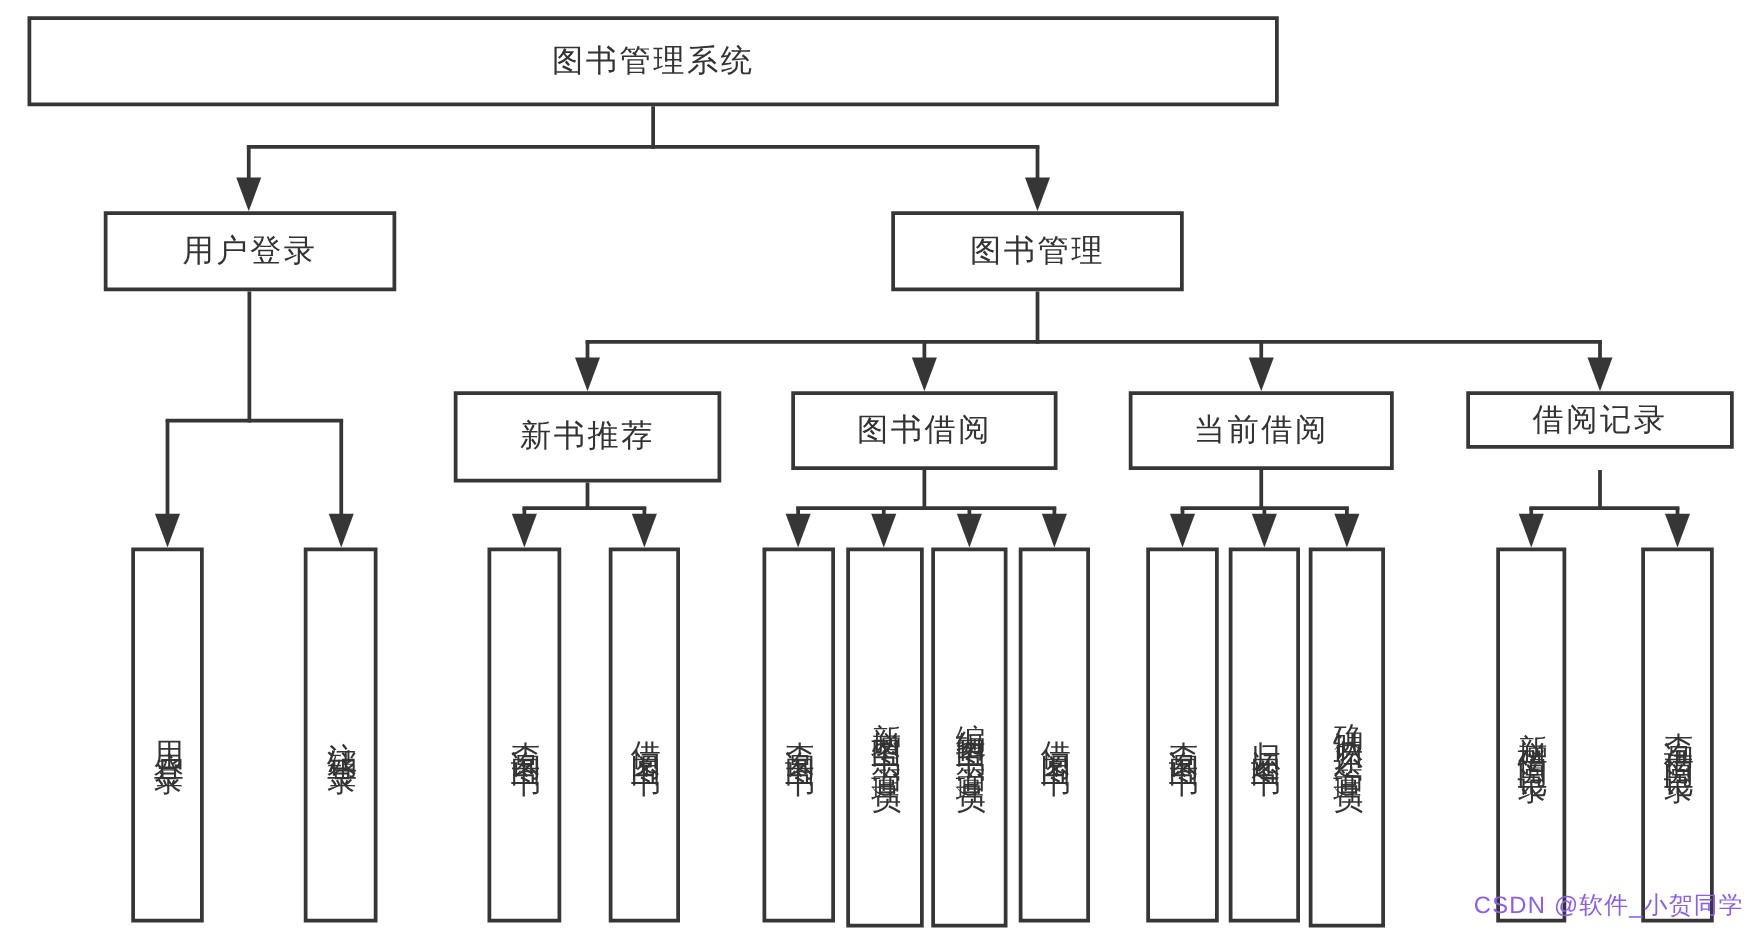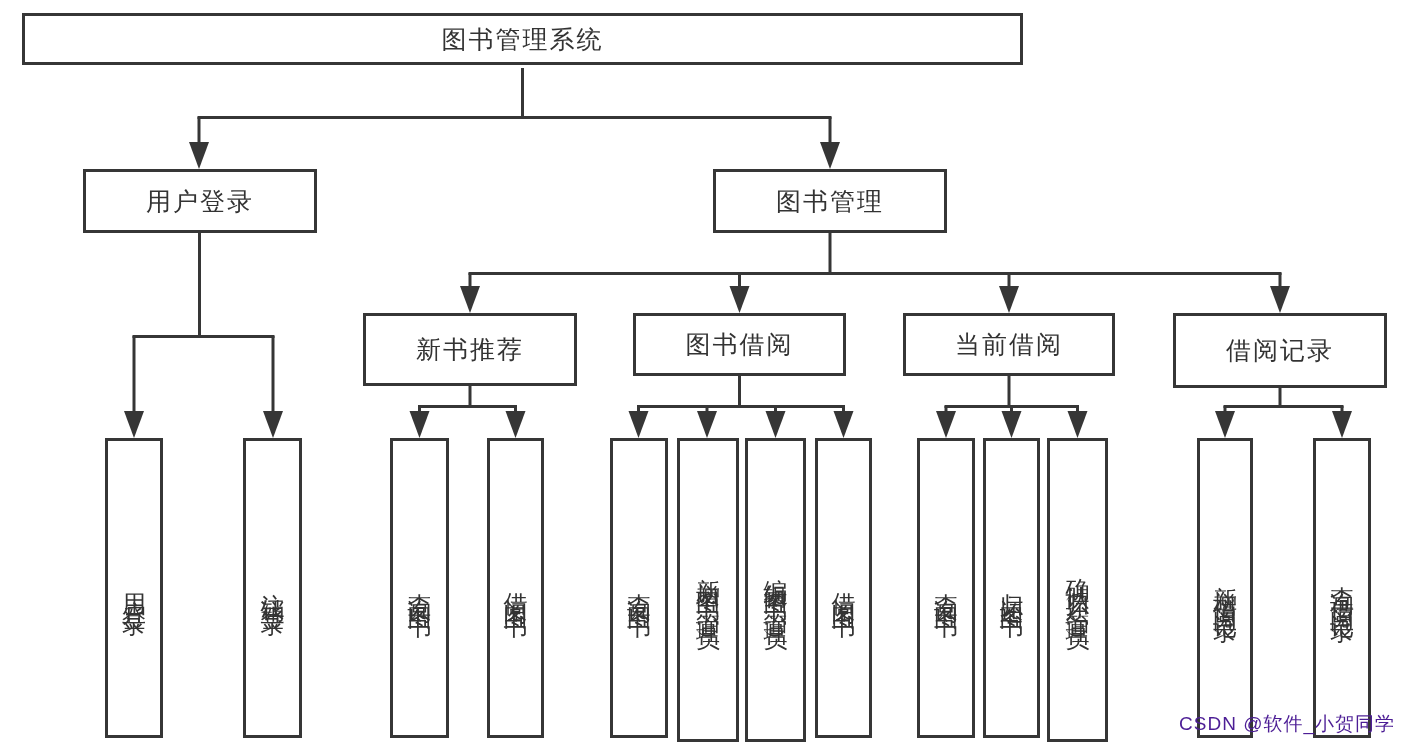--- a/index.html
+++ b/index.html
@@ -16,21 +16,21 @@
   }
   .hlabel{
     font-size:25px;letter-spacing:2px;white-space:nowrap;line-height:1;
   }
   .vlabel{
     writing-mode:vertical-rl;text-orientation:mixed;
     font-size:24px;letter-spacing:7px;white-space:nowrap;line-height:1;
   }
   .watermark{
     position:absolute;right:10px;top:711px;z-index:3;
-    font-size:19px;color:#4c1d95;letter-spacing:1px;white-space:nowrap;
+    font-size:19px;color:#8b5cf6;letter-spacing:1px;white-space:nowrap;
   }
 </style>
 </head>
 <body>
 
 <div id="canvas">
 
   <svg id="wires" width="1405" height="747" viewBox="0 0 1405 747">
       <line x1="522.5" y1="68" x2="522.5" y2="119" stroke="#363636" stroke-width="3"></line>
       <line x1="199.5" y1="233" x2="199.5" y2="338" stroke="#363636" stroke-width="3"></line>
@@ -79,41 +79,41 @@
       <line x1="1011.5" y1="406" x2="1011.5" y2="422" stroke="#363636" stroke-width="3"></line>
       <polygon points="1001.5,411 1021.5,411 1011.5,438" fill="#363636"></polygon>
       <line x1="1077.5" y1="406" x2="1077.5" y2="422" stroke="#363636" stroke-width="3"></line>
       <polygon points="1067.5,411 1087.5,411 1077.5,438" fill="#363636"></polygon>
       <line x1="1225" y1="406" x2="1225" y2="422" stroke="#363636" stroke-width="3"></line>
       <polygon points="1215,411 1235,411 1225,438" fill="#363636"></polygon>
       <line x1="1342" y1="406" x2="1342" y2="422" stroke="#363636" stroke-width="3"></line>
       <polygon points="1332,411 1352,411 1342,438" fill="#363636"></polygon>
     </svg>
 
-  <div class="box" style="left:22px;top:13px;width:1001px;height:52px">
+  <div class="box" style="left:22px;top:13px;width:1001px;height:72px">
     <span class="hlabel">图书管理系统</span>
   </div>
 
   <div class="box" style="left:83px;top:169px;width:234px;height:64px">
     <span class="hlabel">用户登录</span>
   </div>
   <div class="box" style="left:713px;top:169px;width:234px;height:64px">
     <span class="hlabel">图书管理</span>
   </div>
 
   <div class="box" style="left:363px;top:313px;width:214px;height:73px">
     <span class="hlabel">新书推荐</span>
   </div>
   <div class="box" style="left:903px;top:313px;width:212px;height:63px">
     <span class="hlabel">当前借阅</span>
   </div>
   <div class="box" style="left:633px;top:313px;width:213px;height:63px">
     <span class="hlabel">图书借阅</span>
   </div>
-  <div class="box" style="left:1173px;top:313px;width:214px;height:75px">
+  <div class="box" style="left:1173px;top:313px;width:214px;height:46px">
     <span class="hlabel">借阅记录</span>
   </div>
 
   <div class="box" style="left:105px;top:438px;width:58px;height:300px">
     <span class="vlabel">用户登录</span>
   </div>
   <div class="box" style="left:243px;top:438px;width:59px;height:300px">
     <span class="vlabel">注销登录</span>
   </div>
 

